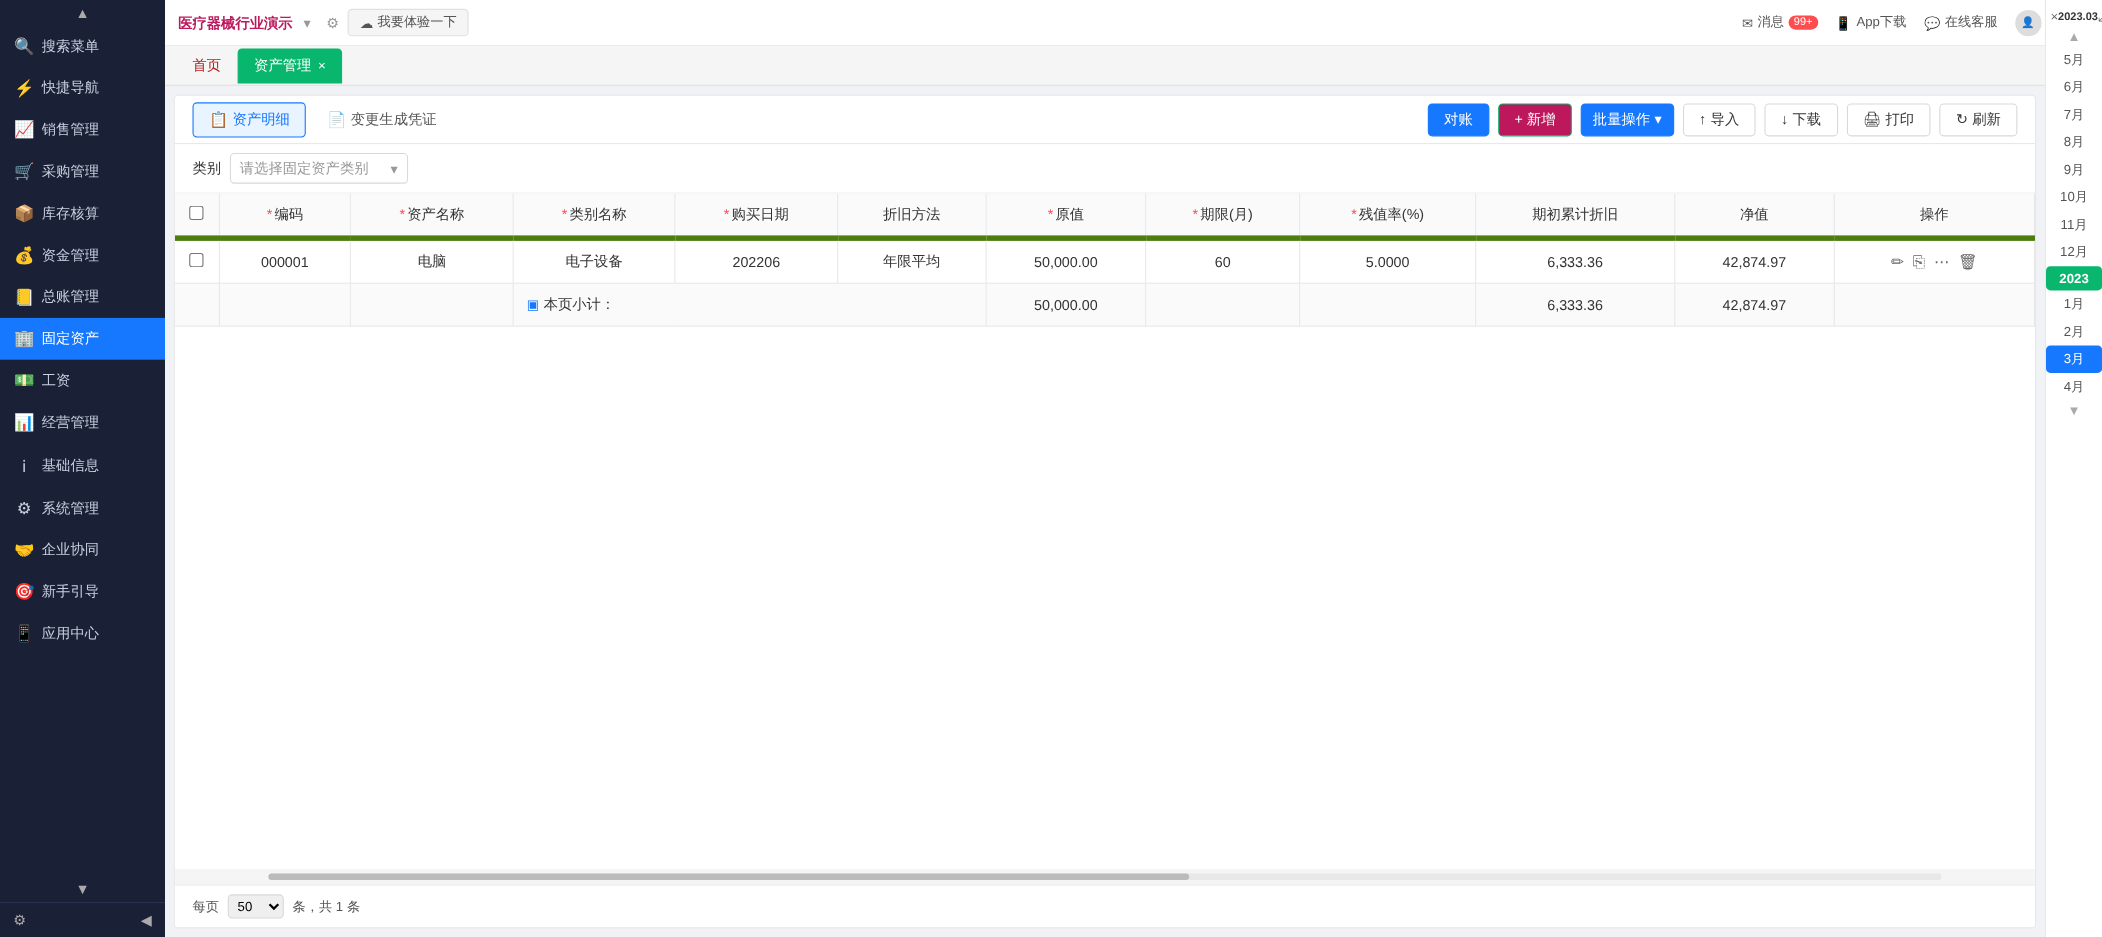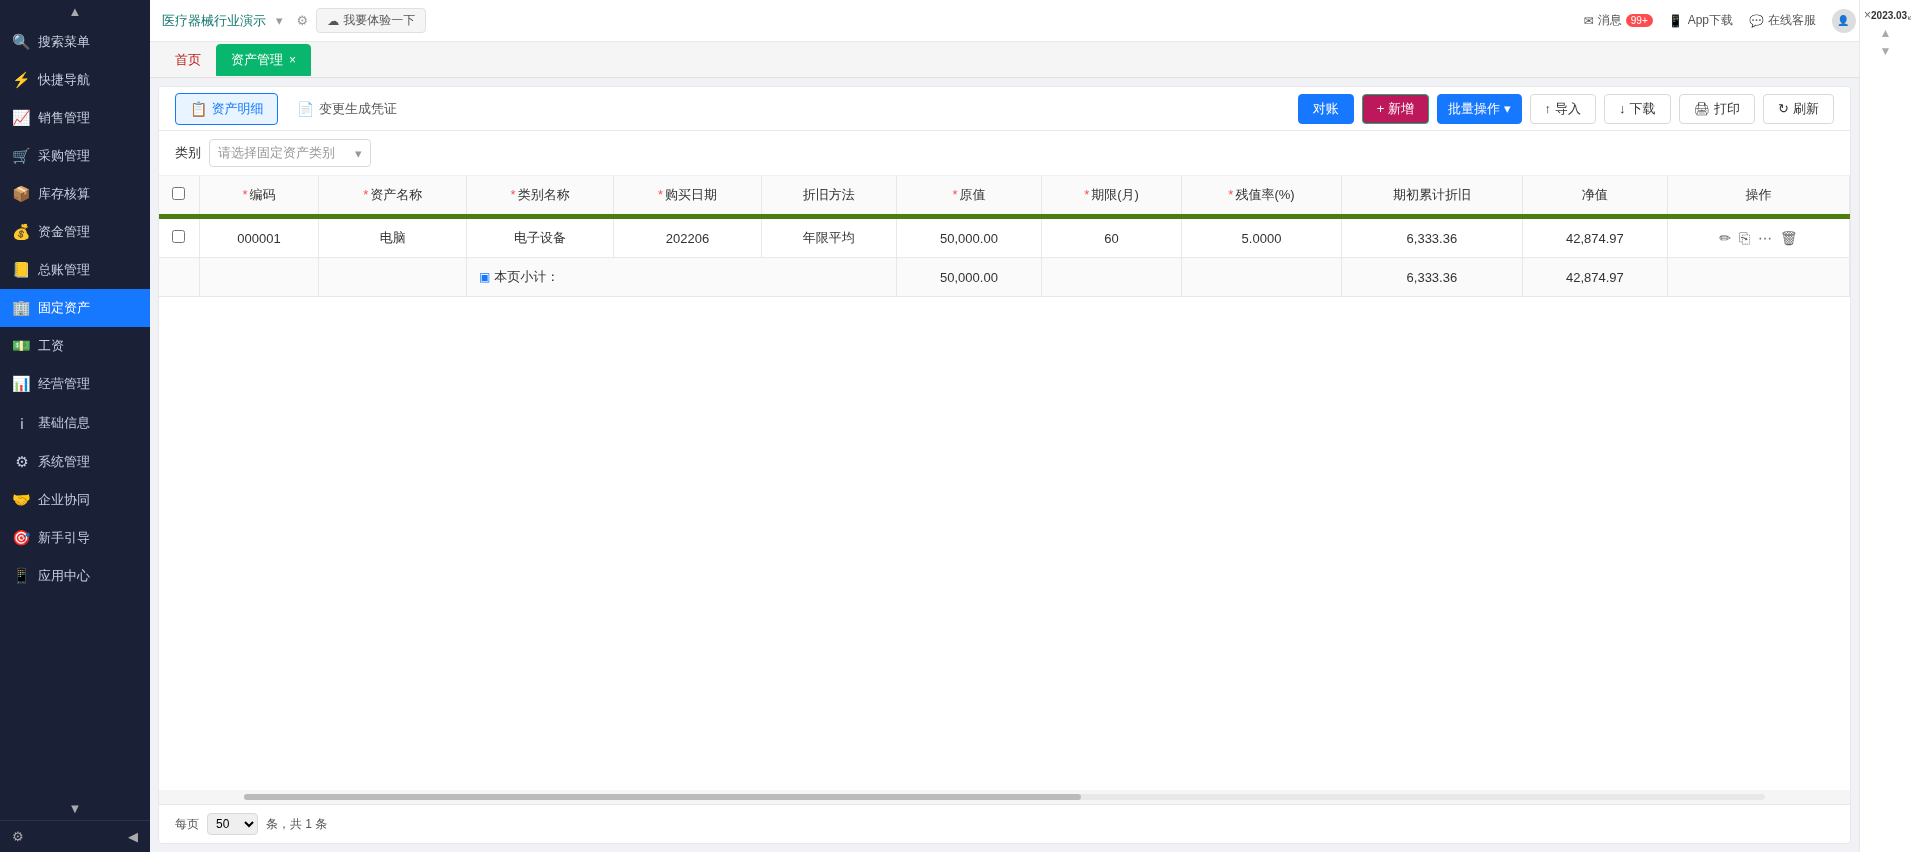--- a/index.html
+++ b/index.html
@@ -71,21 +71,21 @@
       display: flex;
       align-items: center;
       justify-content: space-between;
       flex-shrink: 0;
     }
     .topbar-left {
       display: flex;
       align-items: center;
       gap: 8px;
     }
-    .company-name { font-size: 13px; color: #0f766e; }
+    .company-name { font-size: 13px; color: #be185d; font-weight: bold; }
     .company-dropdown { color: #999; cursor: pointer; margin-left: 2px; }
     .gear-btn { color: #999; cursor: pointer; margin-left: 6px; }
     .experience-btn {
       display: flex; align-items: center; gap: 4px;
       background: #f5f5f5; border: 1px solid #e0e0e0;
       border-radius: 4px; padding: 3px 10px;
       cursor: pointer; font-size: 12px; color: #555;
     }
     .topbar-right {
       display: flex;
@@ -587,16 +587,31 @@
     </div>
   </div>
 
   <div class="right-panel">
     <div style="display:flex;align-items:center;justify-content:space-between;width:100%;padding:0 4px;margin-bottom:2px;">
       <span style="font-size:12px;color:#666;cursor:pointer;">×</span>
       <span style="font-size:10px;color:#333;font-weight:bold;">2023.03</span>
       <span style="font-size:12px;color:#666;cursor:pointer;">⤢</span>
     </div>
     <div class="scroll-arrow">▲</div>
+    <div id="month-list" style="width:100%;overflow:hidden;">
+        <div class="right-panel-month">5月</div>
+        <div class="right-panel-month">6月</div>
+        <div class="right-panel-month">7月</div>
+        <div class="right-panel-month">8月</div>
+        <div class="right-panel-month">9月</div>
+        <div class="right-panel-month">10月</div>
+        <div class="right-panel-month">11月</div>
+        <div class="right-panel-month">12月</div>
+        <div class="right-panel-month" style="background: rgb(9, 182, 109); color: rgb(255, 255, 255); border-radius: 4px; font-weight: bold;">2023</div>
+        <div class="right-panel-month">1月</div>
+        <div class="right-panel-month">2月</div>
+        <div class="right-panel-month active-month">3月</div>
+        <div class="right-panel-month">4月</div>
+      </div>
     <div class="scroll-arrow">▼</div>
   </div>
 
 </div>
 
 </body></html>

